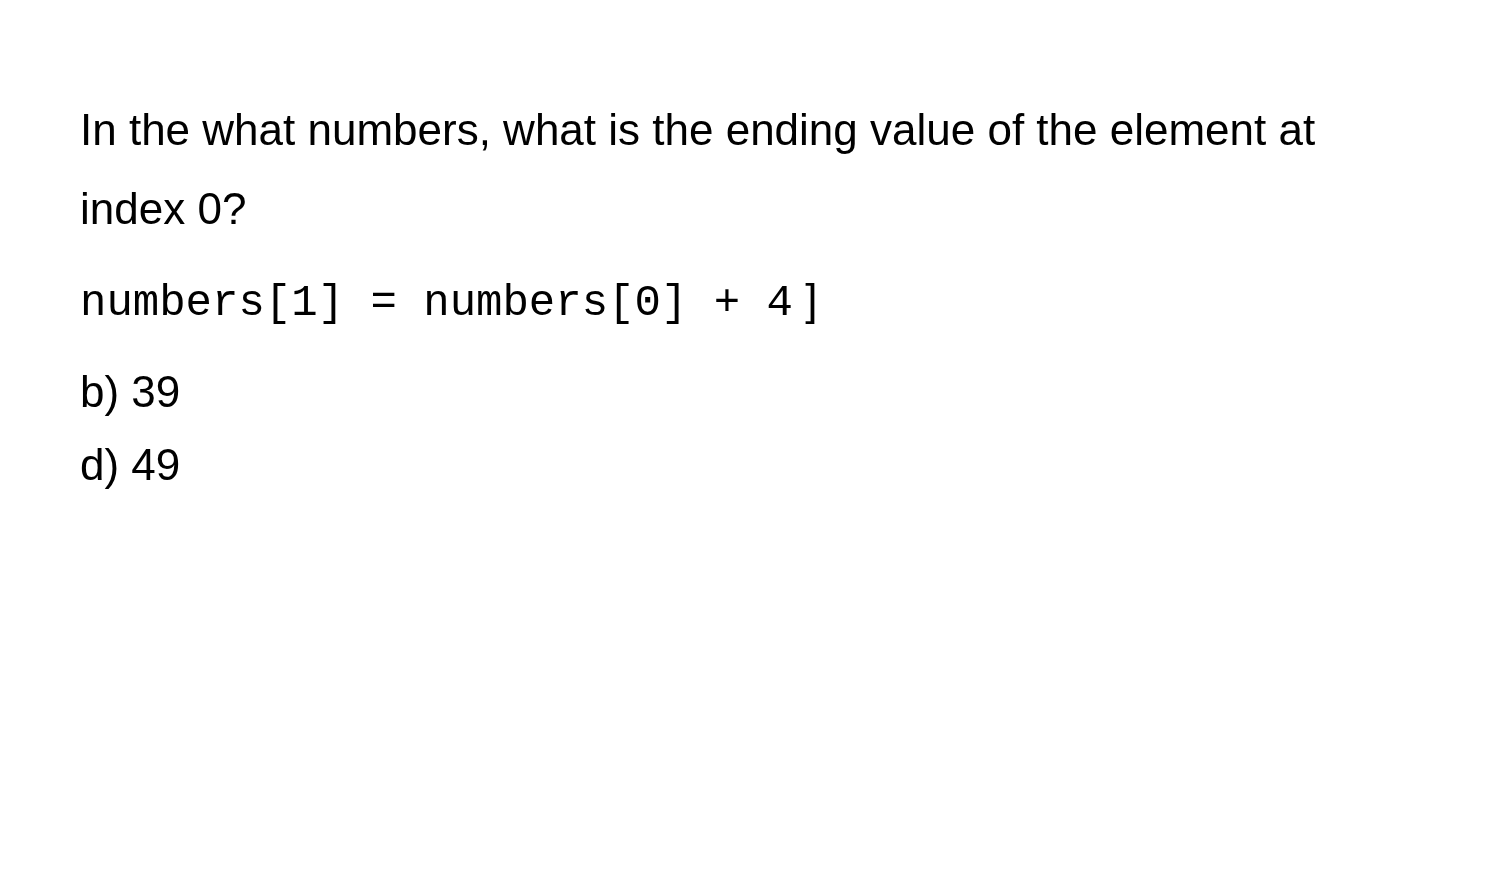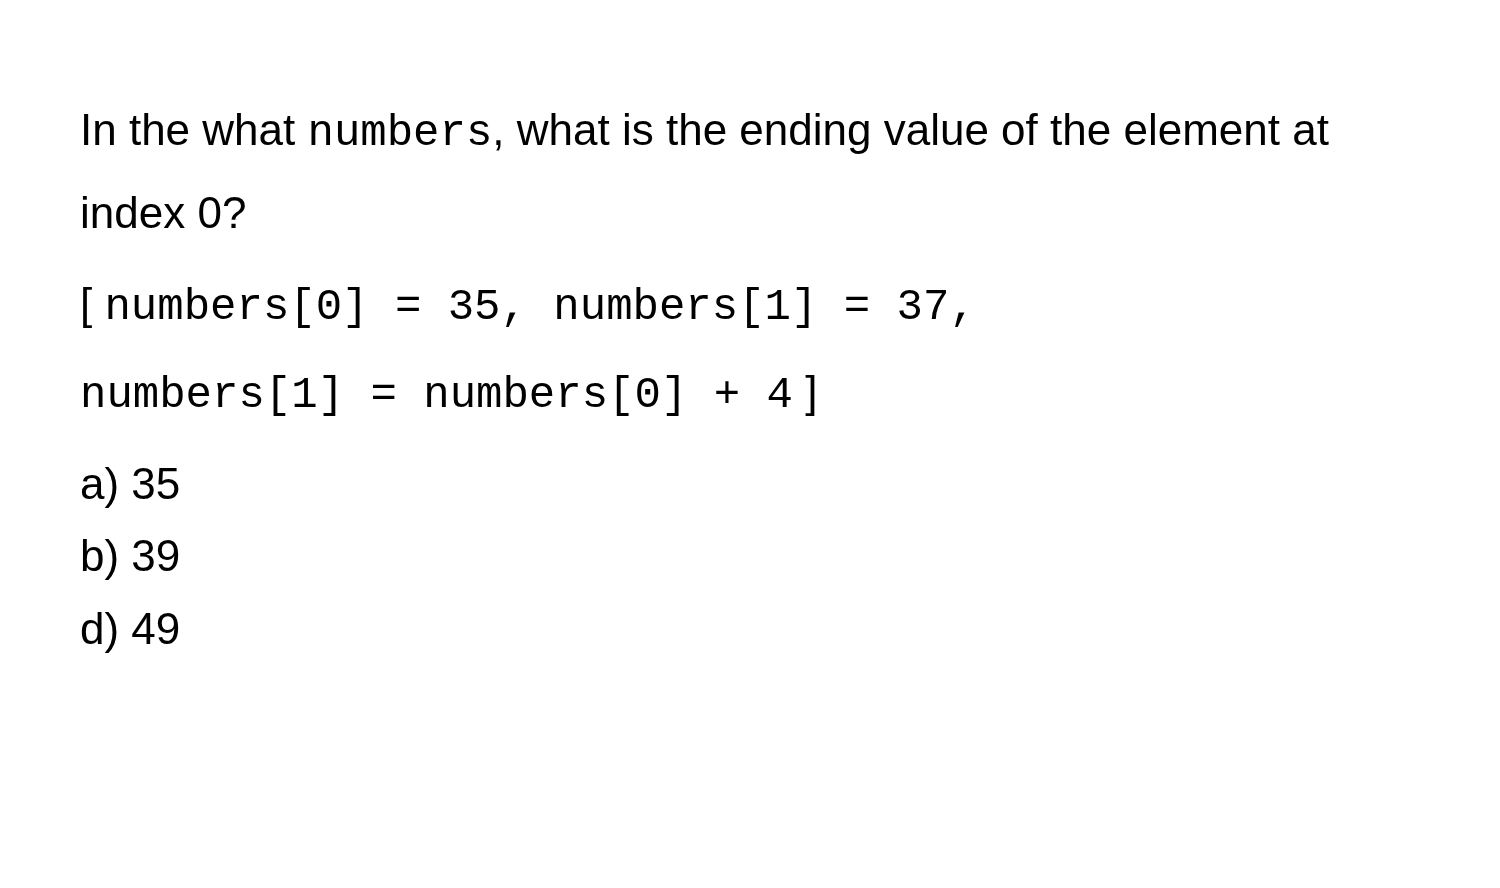--- a/index.html
+++ b/index.html
@@ -14,21 +14,21 @@
       font-family: Arial, Helvetica, sans-serif;
       color: #000000;
       padding: 90px 80px 0 80px;
     }
     .question-text {
       font-size: 44px;
       line-height: 1.8;
       margin-bottom: 10px;
     }
     .code {
-      font-family: Liberation Mono, monospace;
+      font-family: Liberation Sans, sans-serif;
     }
     .code-block {
       font-family: "Courier New", Courier, monospace;
       font-size: 44px;
       line-height: 1.9;
       margin-bottom: 10px;
     }
     .bracket {
       font-family: Arial, Helvetica, sans-serif;
     }
@@ -42,24 +42,20 @@
   </style>
 </head>
 <body>
 
 <div class="question-text">
   <span>In the what </span><span class="code">numbers</span><span>, what is the ending value of the element at index 0?</span>
 </div>
 
 <div class="code-block">
   <div>
-    <span class="bracket">[ </span><span>numbers[0] = 35, numbers[1] = 37,</span>
-  </div>
-  <div>
     <span>numbers[1] = numbers[0] + 4</span><span class="bracket"> ]</span>
   </div>
 </div>
 
 <div class="options">
-  <span class="option">a) 35</span>
   <span class="option">b) 39</span>
   <span class="option">d) 49</span>
 </div>
 
 </body></html>

